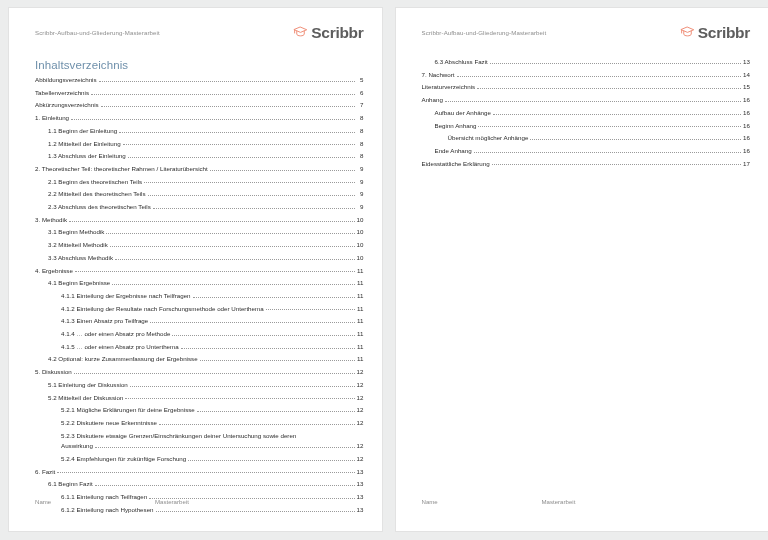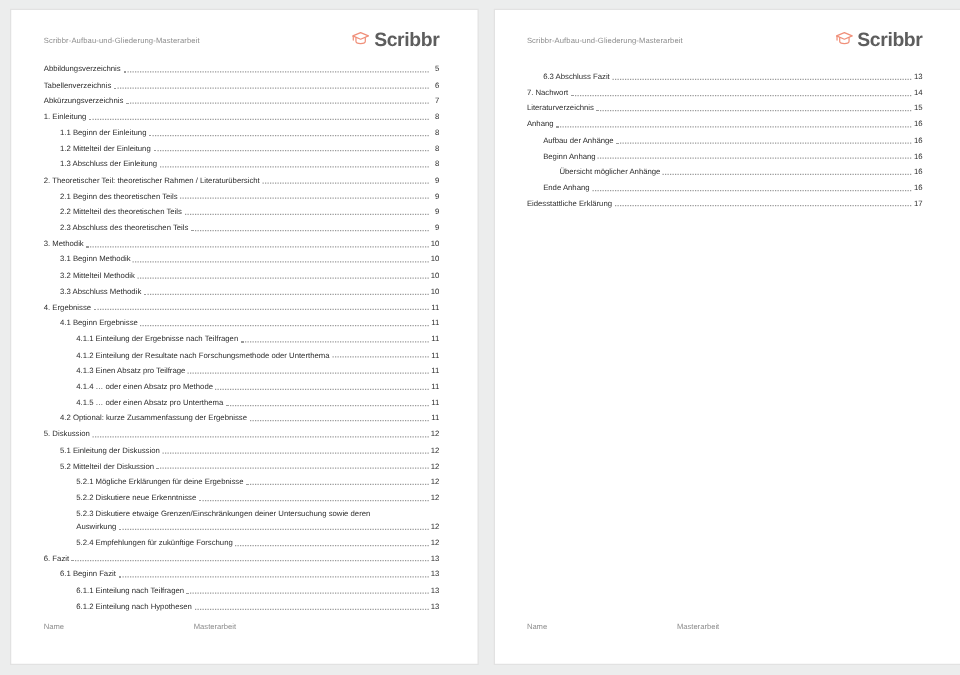--- a/index.html
+++ b/index.html
@@ -25,21 +25,21 @@
     box-sizing: border-box;
     background: #eceded;
   }
 
   .page {
     position: relative;
     background: #ffffff;
     box-sizing: border-box;
     width: 377px;
     height: 523px;
-    padding: 14px 30px 0 26px;
+    padding: 14px 18px 0 26px;
     box-shadow: 0 0 0 1px #e2e2e2;
     overflow: hidden;
   }
   .page.first { margin-left: 9px; }
 
   
   .page-header {
     display: flex;
     align-items: flex-start;
     justify-content: space-between;
@@ -147,20 +147,21 @@
           <svg width="15" height="13" viewBox="0 0 24 20" fill="none" stroke="#f0907a" stroke-width="1.6" stroke-linecap="round" stroke-linejoin="round">
             <path d="M12 3 L22 7.2 L12 11.4 L2 7.2 Z"></path>
             <path d="M6 9.3 V14 C6 15.8 8.7 17 12 17 C15.3 17 18 15.8 18 14 V9.3"></path>
             <path d="M2.6 7.6 V12.4"></path>
           </svg>
         </span>
         <span class="logo-text">Scribbr</span>
       </div>
     </div>
 
+    <div class="toc-title">Inhaltsverzeichnis</div>
 
     <div class="toc">
 
       <div class="toc-entry lvl0">
         <span class="label">Abbildungsverzeichnis</span>
         <span class="dots"></span>
         <span class="pageno">5</span>
       </div>
 
       <div class="toc-entry lvl0">

